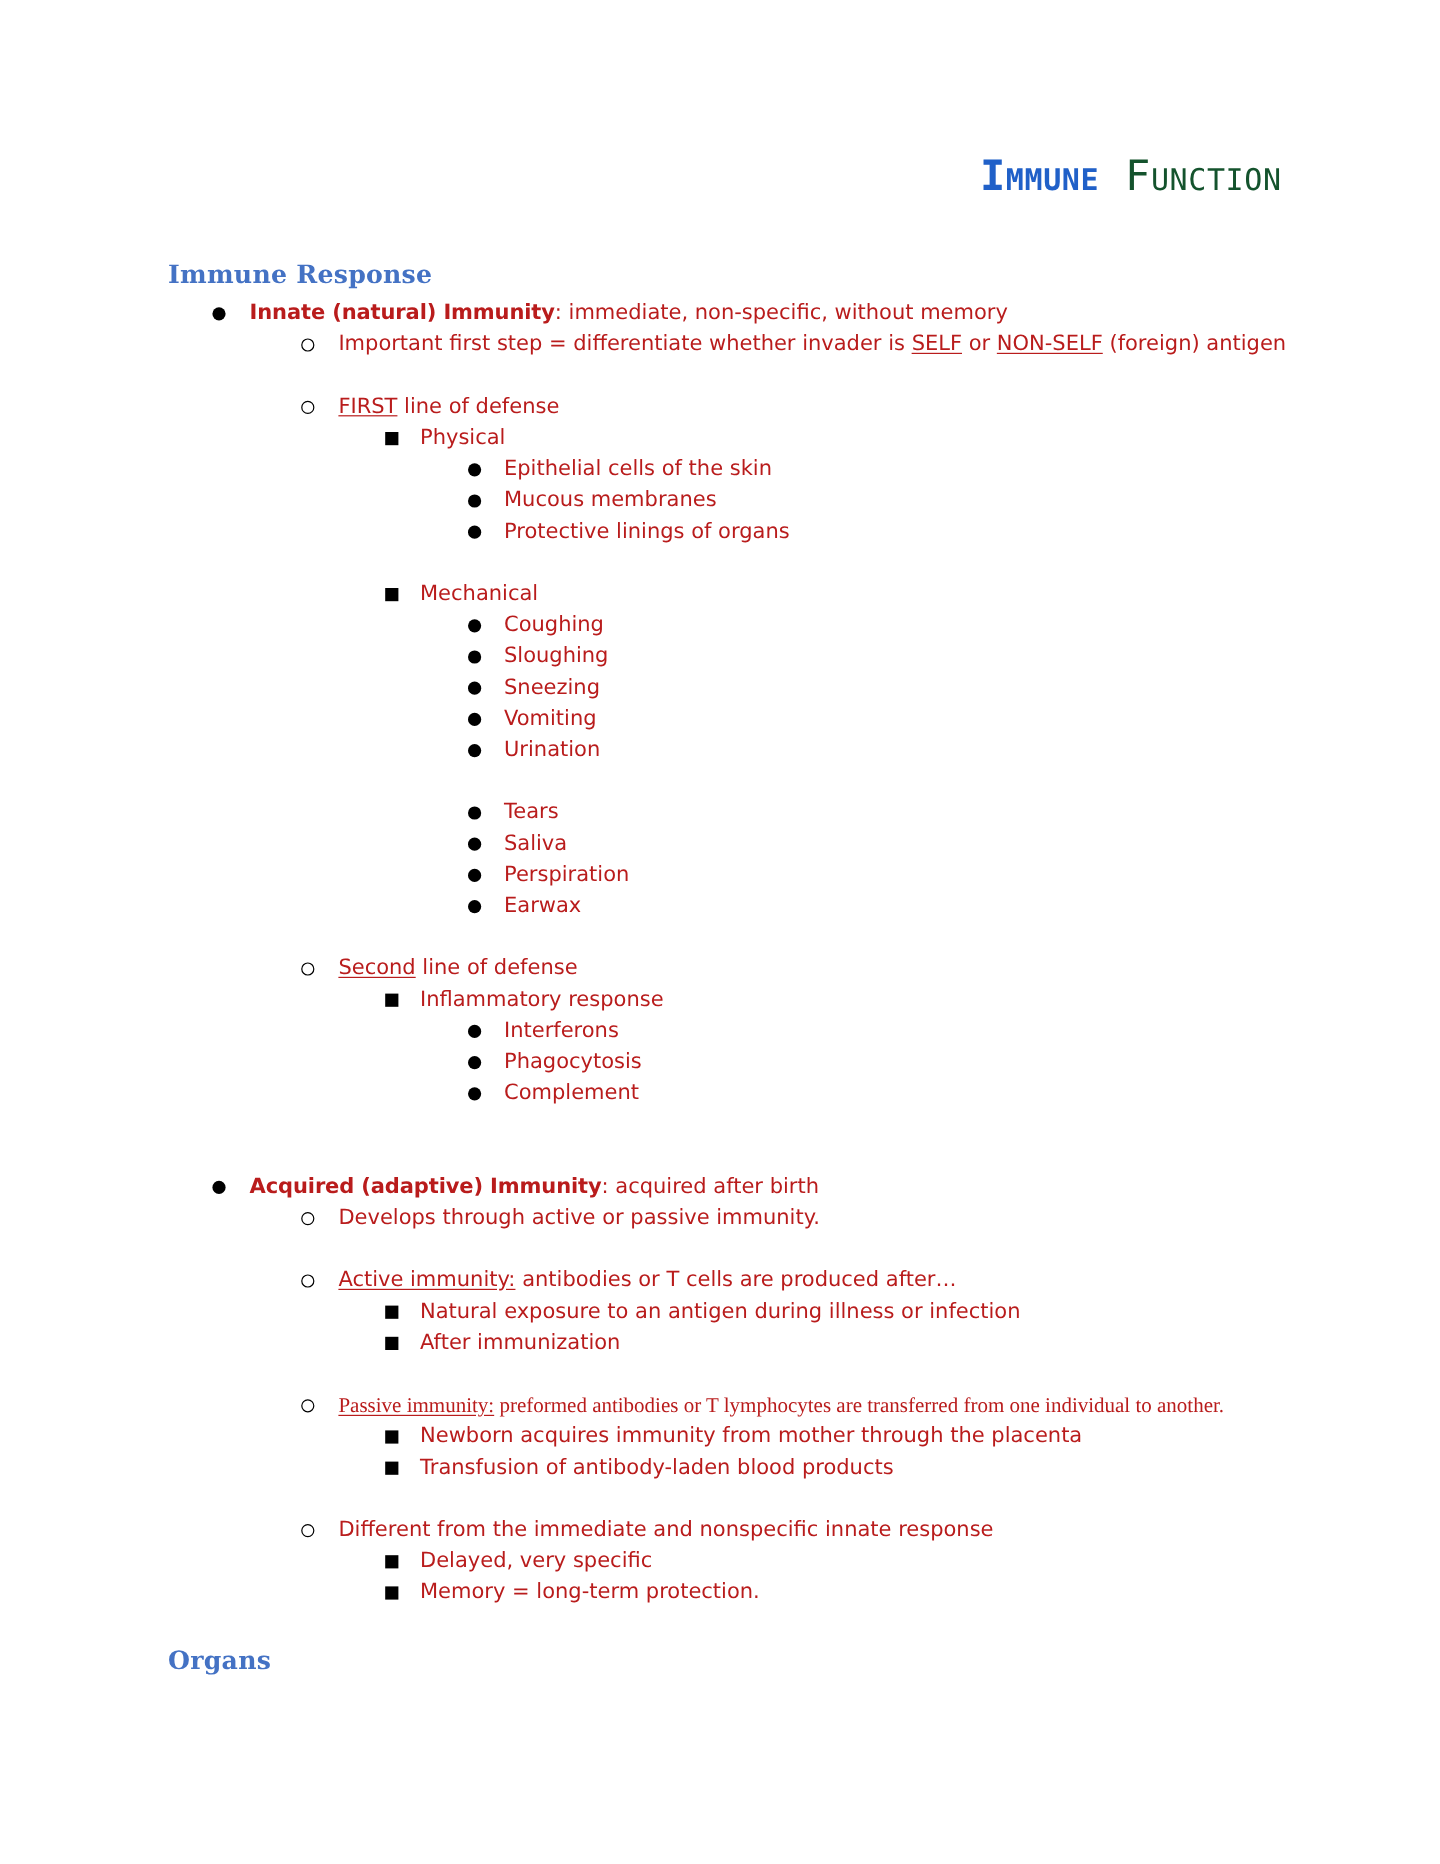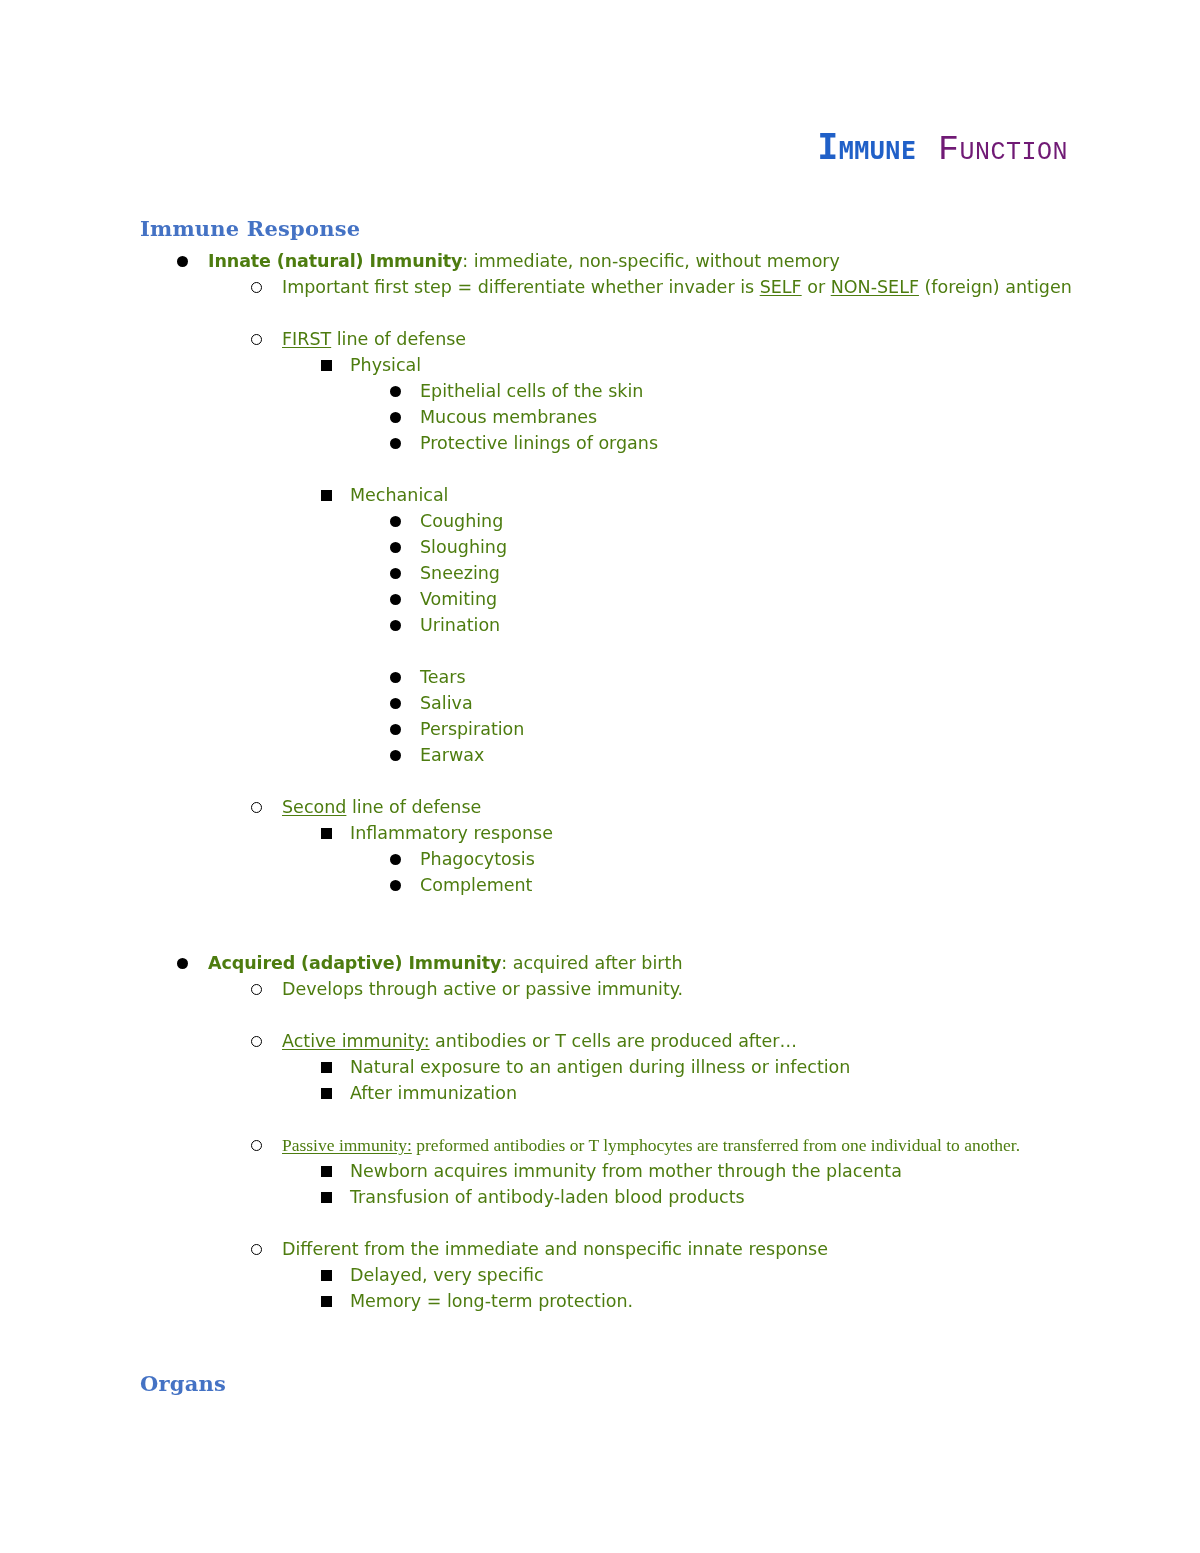--- a/index.html
+++ b/index.html
@@ -33,23 +33,22 @@
     letter-spacing: 0.5px;
     line-height: 1.2;
     white-space: nowrap;
     font-variant: small-caps;
   }
   .doc-title .t-blue {
     color: #2060C8;
     font-weight: 700;
   }
   .doc-title .t-black {
-    color: #701a75;
+    color: #14532d;
     font-weight: 400;
-    font-family: Liberation Mono, monospace;
   }
 
   
   .heading {
     font-family: "DejaVu Serif", serif;
     font-weight: 700;
     color: #4472C4;
     letter-spacing: 0.2px;
   }
   #heading-immune-response {
@@ -70,21 +69,21 @@
     position: absolute;
     top: 248px;
     left: 0;
     width: 1200px;
   }
   .ol-item {
     position: relative;
     font-family: "DejaVu Sans", sans-serif;
     font-size: 17.5px;
     line-height: 26px;
-    color: #4d7c0f;
+    color: #b91c1c;
     min-height: 26px;
   }
   .ol-item .bullet {
     position: absolute;
     display: block;
   }
   .ol-item .txt {
     display: block;
   }
   .ol-item u,
@@ -201,20 +200,24 @@
       <div class="ol-item lvl2">
         <span class="bullet"></span>
         <span class="txt"><u>Second</u> line of defense</span>
       </div>
       <div class="ol-item lvl3">
         <span class="bullet"></span>
         <span class="txt">Inflammatory response</span>
       </div>
       <div class="ol-item lvl4">
         <span class="bullet"></span>
+        <span class="txt">Interferons</span>
+      </div>
+      <div class="ol-item lvl4">
+        <span class="bullet"></span>
         <span class="txt">Phagocytosis</span>
       </div>
       <div class="ol-item lvl4">
         <span class="bullet"></span>
         <span class="txt">Complement</span>
       </div>
       <div class="spacer"></div>
       <div class="spacer"></div>
       <div class="ol-item lvl1">
         <span class="bullet"></span>

